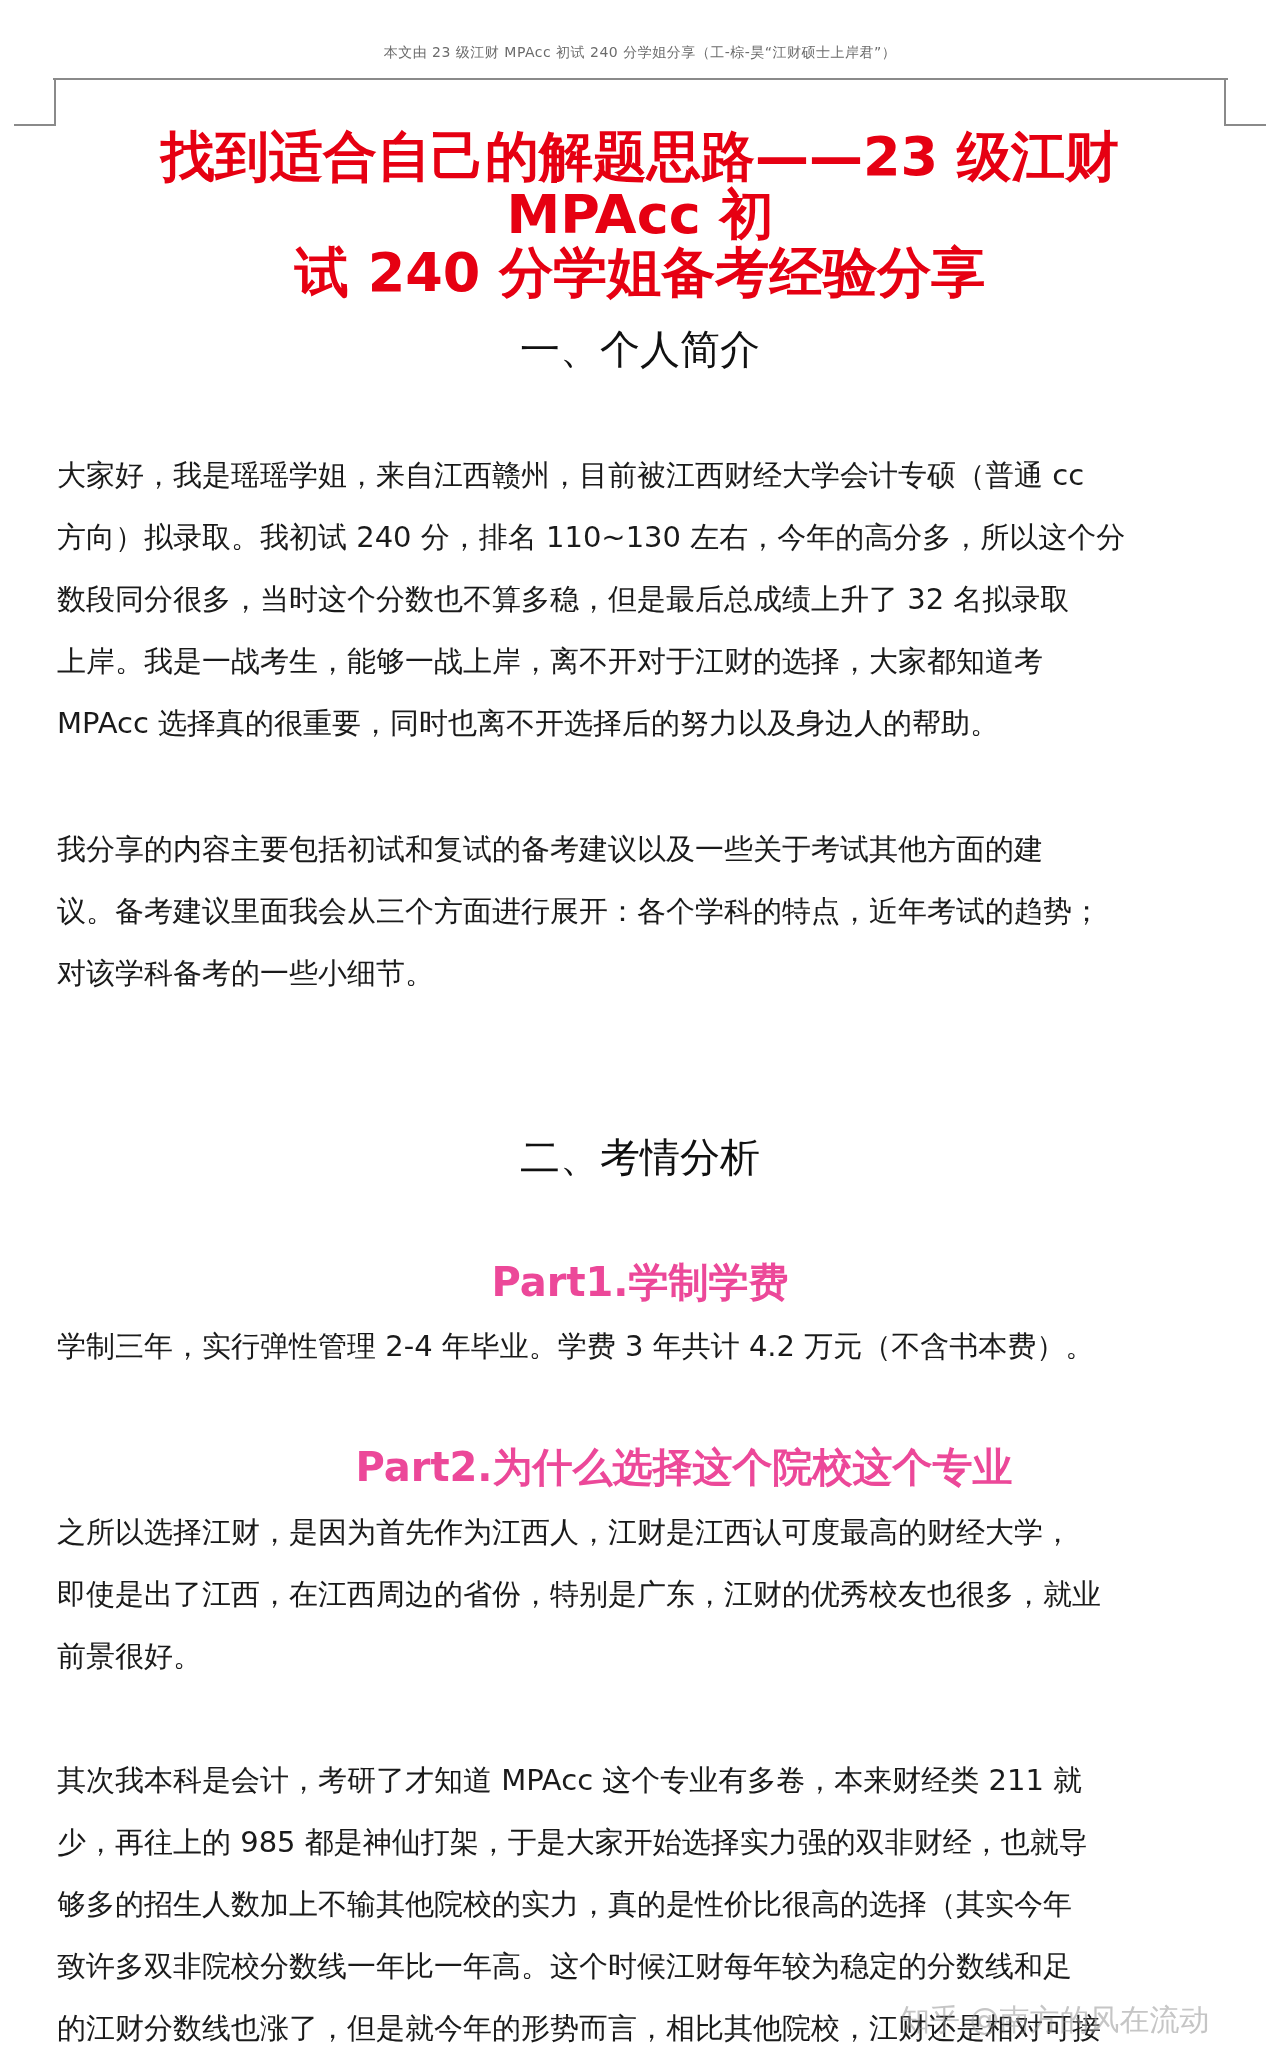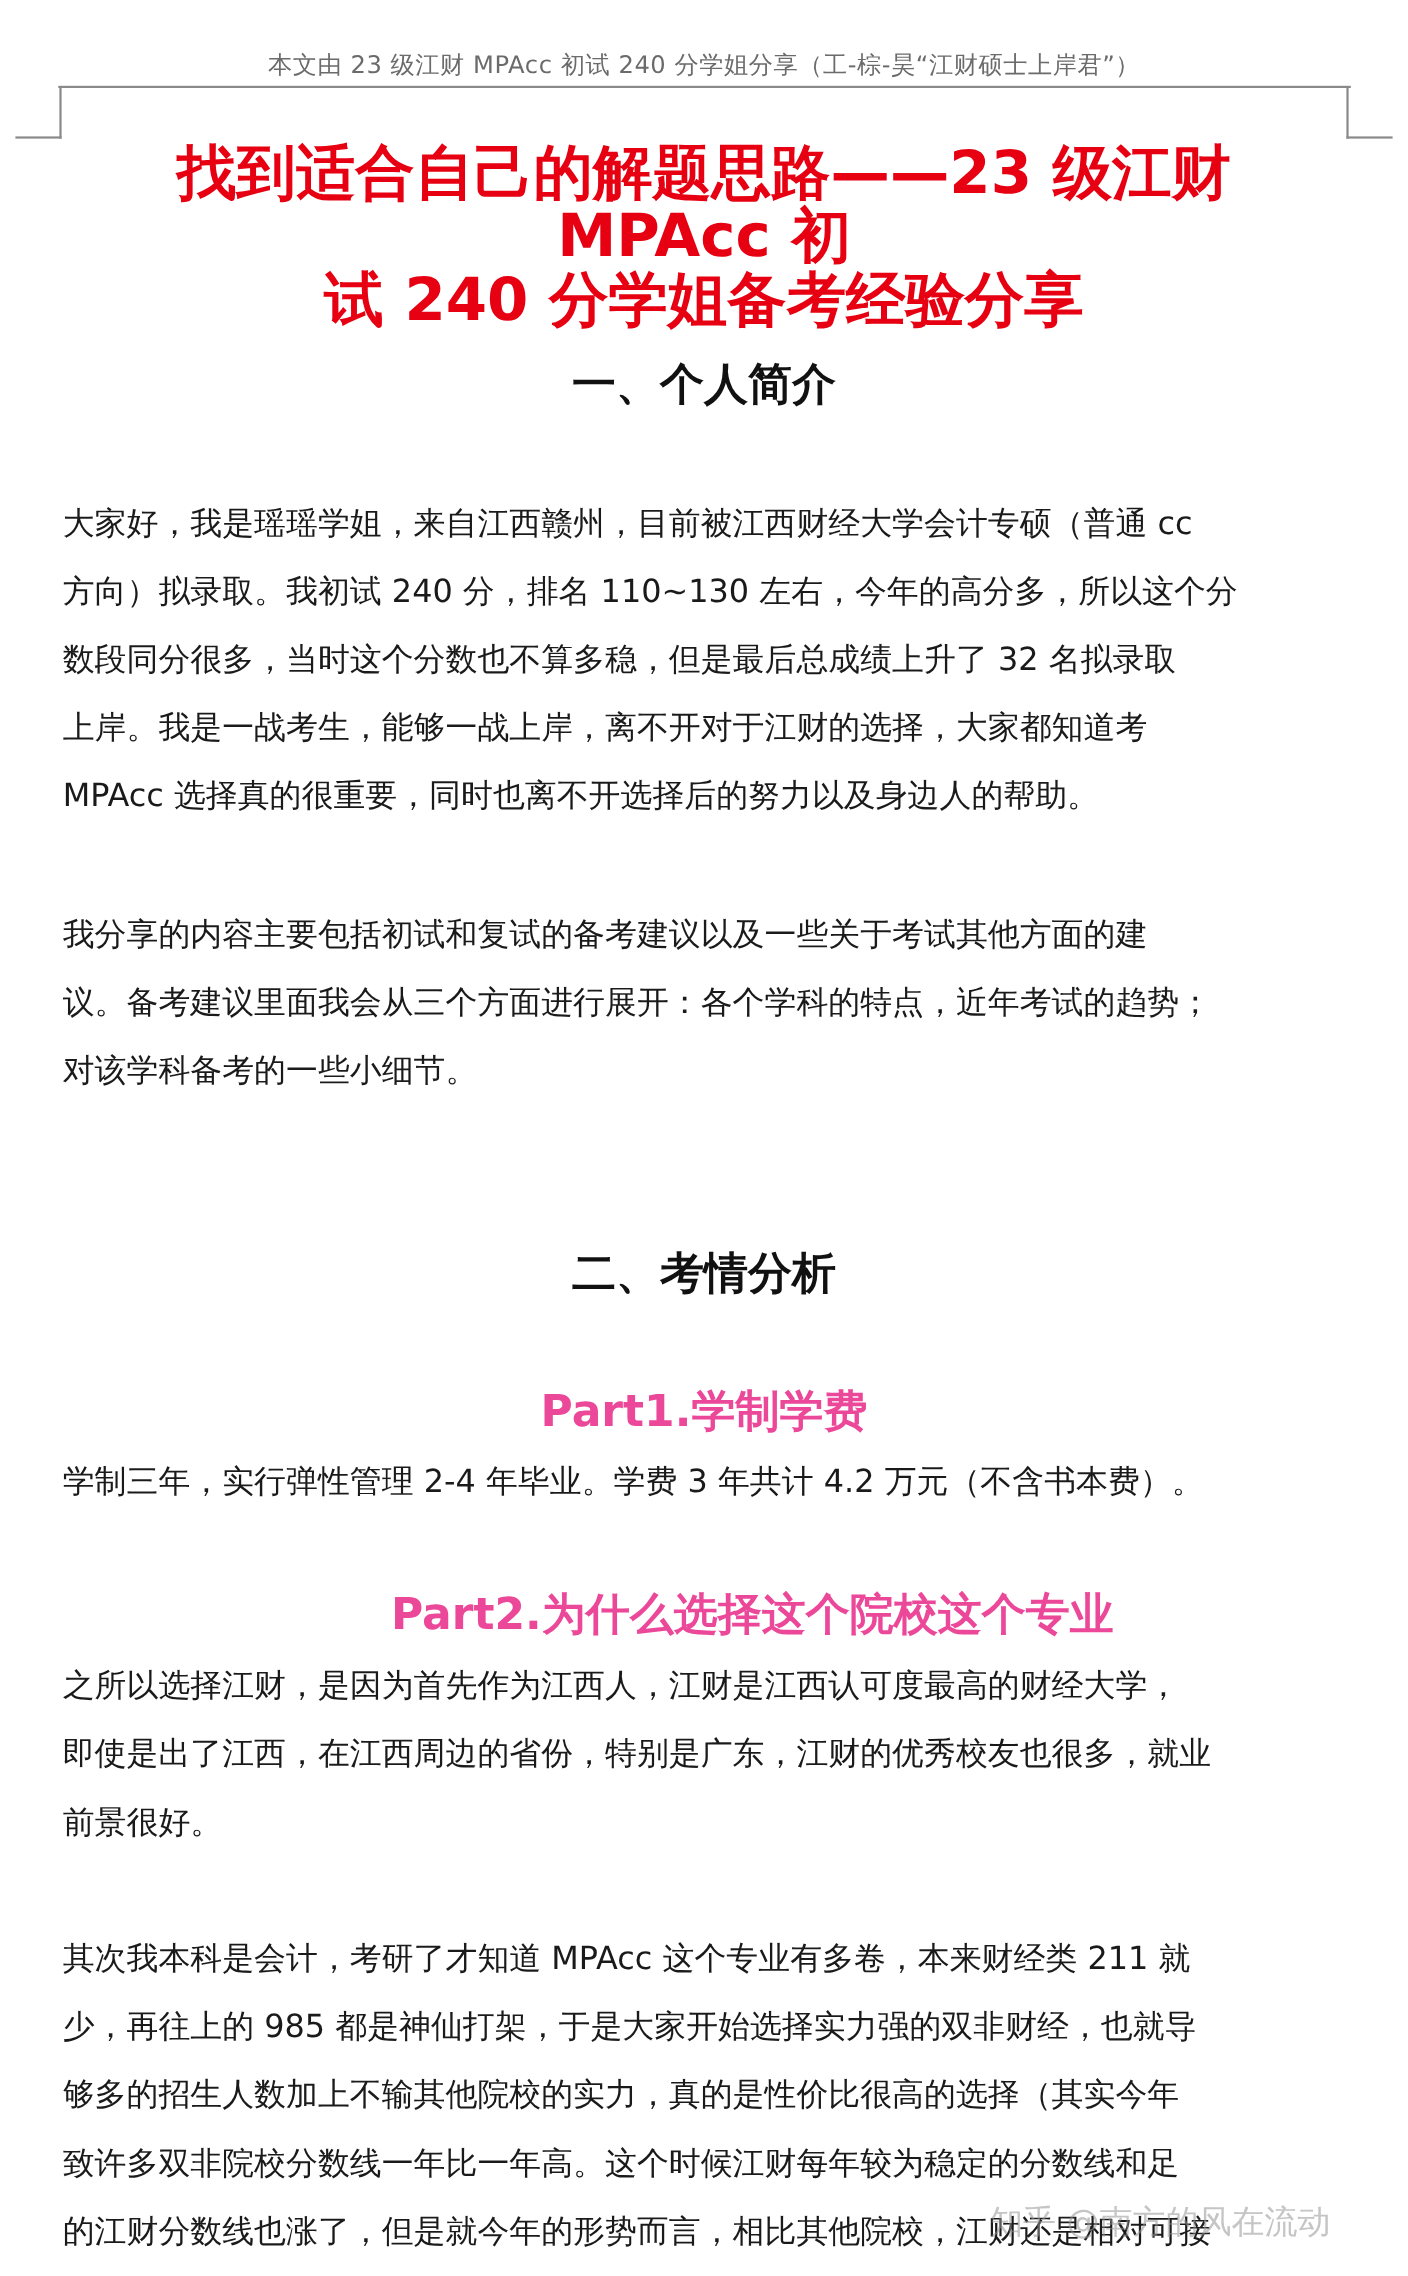--- a/index.html
+++ b/index.html
@@ -1,24 +1,24 @@
 <!DOCTYPE html>
 <html><head>
 <meta charset="utf-8">
 <style>
   html, body { margin: 0; padding: 0; background: #ffffff; }
   body { width: 1280px; height: 2069px; position: relative; overflow: hidden;
          font-family: "DejaVu Sans", "Liberation Sans", sans-serif; color: #1a1a1a; }
   .header-note { position: absolute; top: 44px; left: 0; width: 1280px; text-align: center;
-                 font-size: 22px; color: #6b6b6b; letter-spacing: 0.5px; }
+                 font-size: 14px; color: #6b6b6b; letter-spacing: 0.5px; }
   .hline { position: absolute; background: #8a8a8a; }
   .title { position: absolute; top: 128px; left: 60px; width: 1160px; text-align: center;
            color: #e60012; font-weight: bold; font-size: 54px; line-height: 58px; }
   .h-sec { position: absolute; left: 0; width: 1280px; text-align: center;
-           font-weight: bold; font-size: 40px; color: #111; }
+           font-weight: normal; font-size: 40px; color: #111; }
   .h-part { position: absolute; left: 0; width: 1280px; text-align: center;
             font-weight: bold; font-size: 40px; color: #ec4899; }
   .para { position: absolute; left: 57px; width: 1175px; font-size: 29px;
           line-height: 62px; color: #1a1a1a; text-align: justify; }
   .para .line { display: block; white-space: nowrap; height: 62px; }
   .watermark { position: absolute; top: 2000px; left: 900px; font-size: 30px;
                color: rgba(150,150,150,0.55); white-space: nowrap; }
 </style>
 </head>
 <body>

